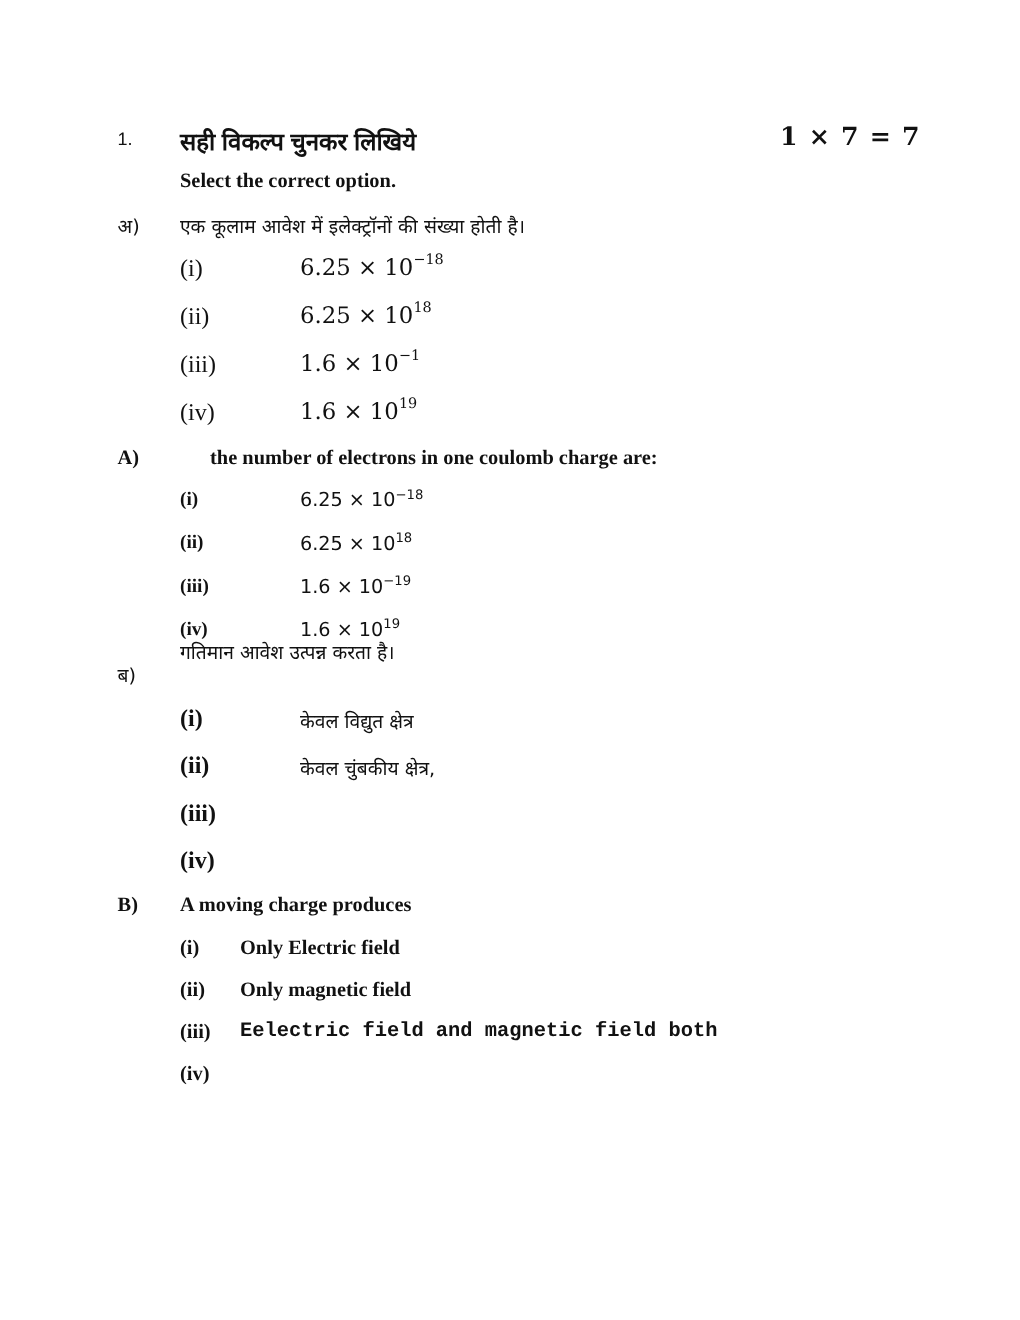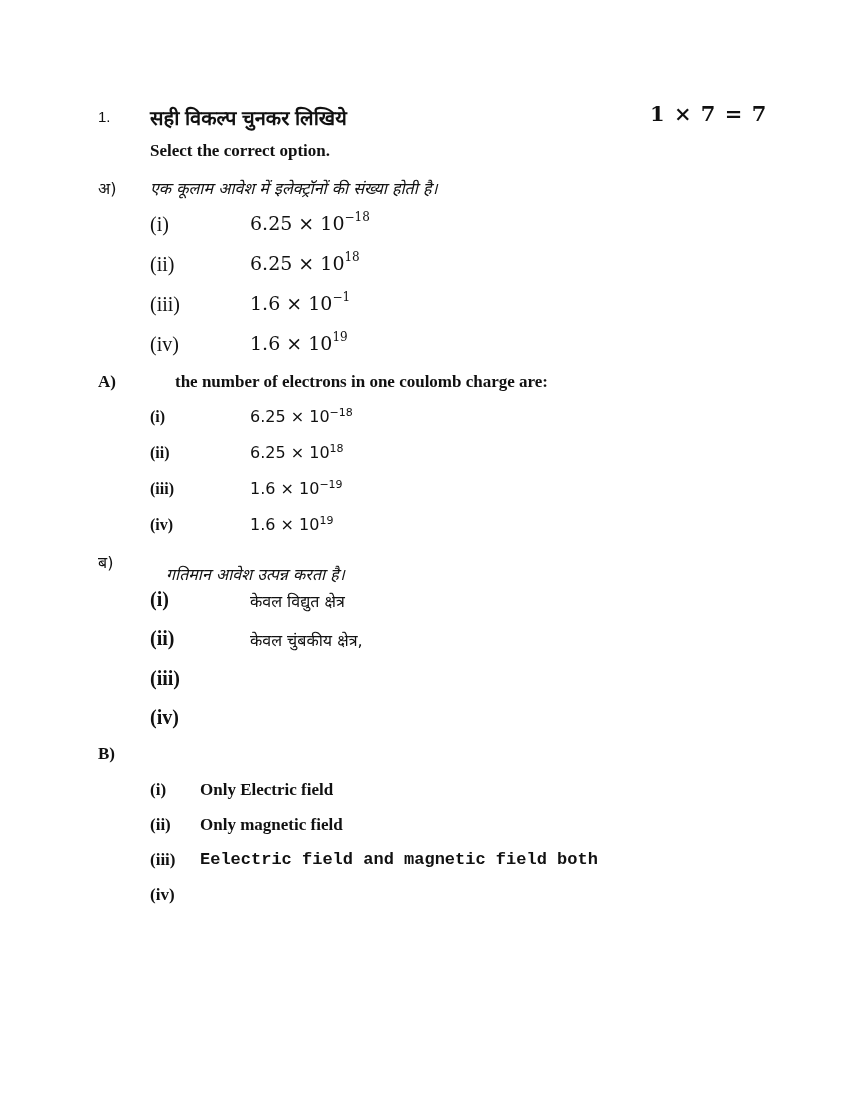--- a/index.html
+++ b/index.html
@@ -24,21 +24,20 @@
     .abs { position: absolute; white-space: nowrap; }
 
     .qnum {
       font-family: "Liberation Sans", sans-serif;
       font-size: 15px;
     }
     .hi {
       font-family: "DejaVu Sans", sans-serif;
       font-size: 16px;
       font-weight: normal;
-      font-style: italic;
     }
     .hi-title {
       font-family: Liberation Sans, sans-serif;
       font-size: 20px;
       font-weight: bold;
     }
     .en-bold {
       font-family: "Liberation Serif", serif;
       font-size: 17px;
       font-weight: bold;
@@ -146,33 +145,34 @@
   <div class="abs opt-small-num" style="left:150px; top:444px;">(ii)</div>
   <div class="abs math-small" style="left:250px; top:443px;"><span>6.25 × 10</span><sup>18</sup></div>
 
   <div class="abs opt-small-num" style="left:150px; top:480px;">(iii)</div>
   <div class="abs math-small" style="left:250px; top:479px;"><span>1.6 × 10</span><sup>−19</sup></div>
 
   <div class="abs opt-small-num" style="left:150px; top:516px;">(iv)</div>
   <div class="abs math-small" style="left:250px; top:515px;"><span>1.6 × 10</span><sup>19</sup></div>
 
   <div class="abs label-hi" style="left:98px; top:551px;">ब)</div>
-  <div class="abs hi" style="left:150px; top:563px;margin-left:16px;">गतिमान आवेश उत्पन्न करता है।</div>
+  <div class="abs hi" style="left:150px; top:532px;">गतिमान आवेश उत्पन्न करता है।</div>
 
   <div class="abs opt-b-num" style="left:150px; top:588px;">(i)</div>
   <div class="abs opt-b-text" style="left:250px; top:590px;">केवल विद्युत क्षेत्र</div>
 
   <div class="abs opt-b-num" style="left:150px; top:627px;">(ii)</div>
   <div class="abs opt-b-text" style="left:250px; top:629px;">केवल चुंबकीय क्षेत्र,</div>
 
   <div class="abs opt-b-num" style="left:150px; top:667px;">(iii)</div>
 
   <div class="abs opt-b-num" style="left:150px; top:706px;">(iv)</div>
 
   <div class="abs label-en" style="left:98px; top:744px;">B)</div>
+  <div class="abs en-bold" style="left:150px; top:744px;">A moving charge produces</div>
 
   <div class="abs opt-en-num" style="left:150px; top:780px;">(i)</div>
   <div class="abs opt-en-text" style="left:200px; top:780px;">Only  Electric field</div>
 
   <div class="abs opt-en-num" style="left:150px; top:815px;">(ii)</div>
   <div class="abs opt-en-text" style="left:200px; top:815px;">Only magnetic field</div>
 
   <div class="abs opt-en-num" style="left:150px; top:850px;">(iii)</div>
   <div class="abs opt-en-text" style="left:200px; top:850px;font-family:Liberation Mono, monospace;">Eelectric field and magnetic field both</div>
 

